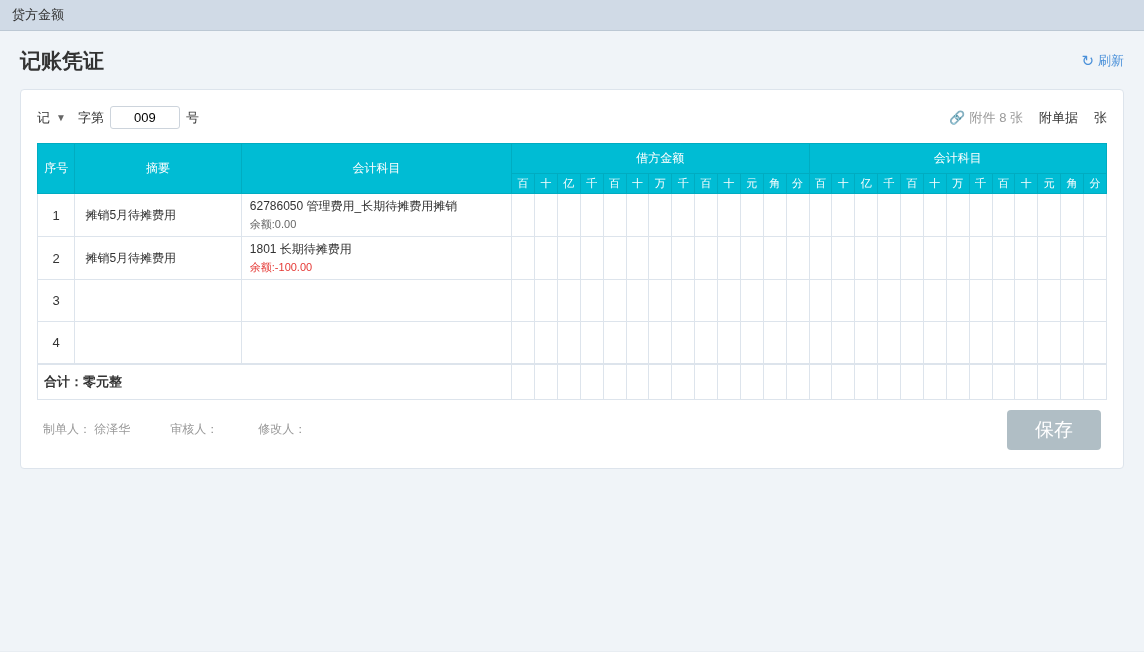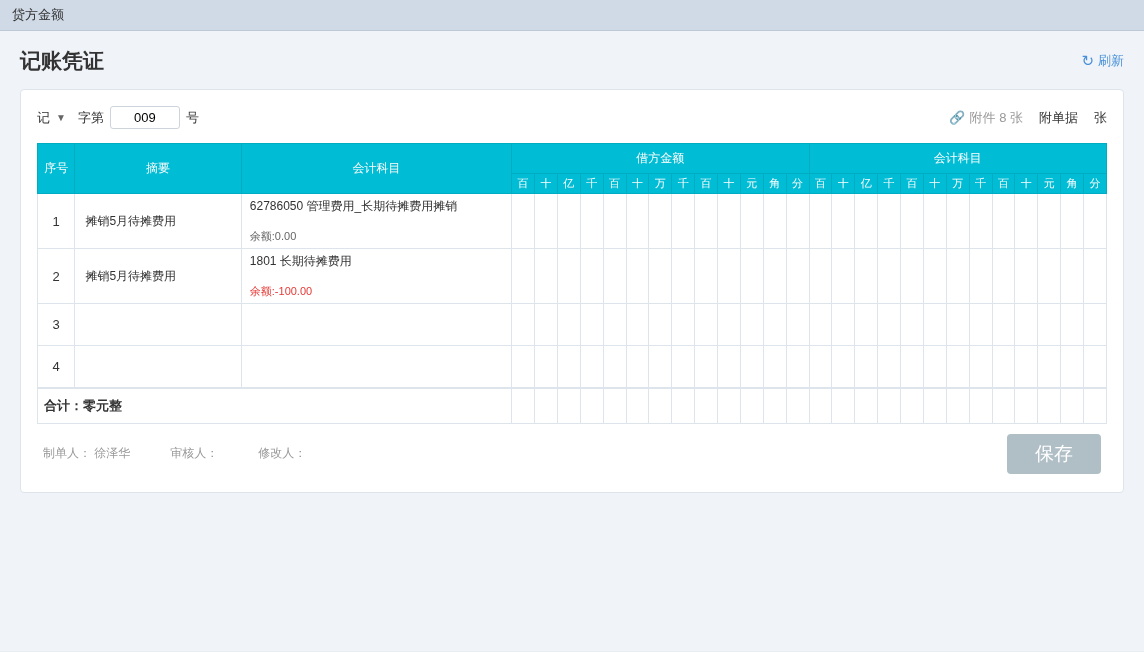--- a/index.html
+++ b/index.html
@@ -132,21 +132,21 @@
     .col-summary { width: 160px; }
     .col-account { width: 260px; }
     .sub-header-row th {
       font-size: 11px;
       padding: 2px 0;
       width: 22px;
     }
     .balance-text {
       font-size: 11px;
       color: #666;
-      margin-top: 14px;
+      margin-top: 2px;
     }
     .balance-text.negative { color: #e53935; }
     .account-name { font-size: 12px; color: #333; }
     .seq-num { font-size: 13px; color: #333; }
     .summary-text { font-size: 12px; color: #333; }
     .total-row {
       border-top: 2px solid #dde4ec;
     }
     .total-row td {
       padding: 8px 6px;

